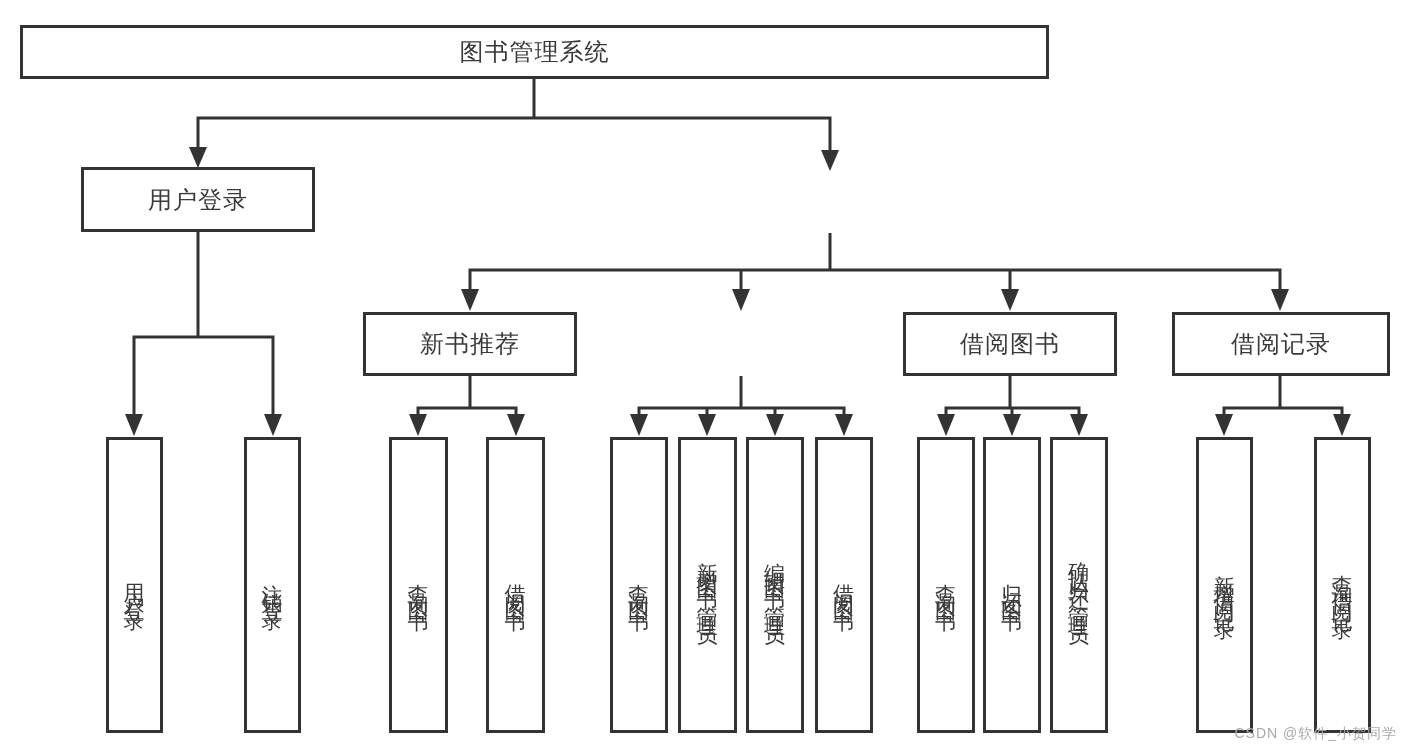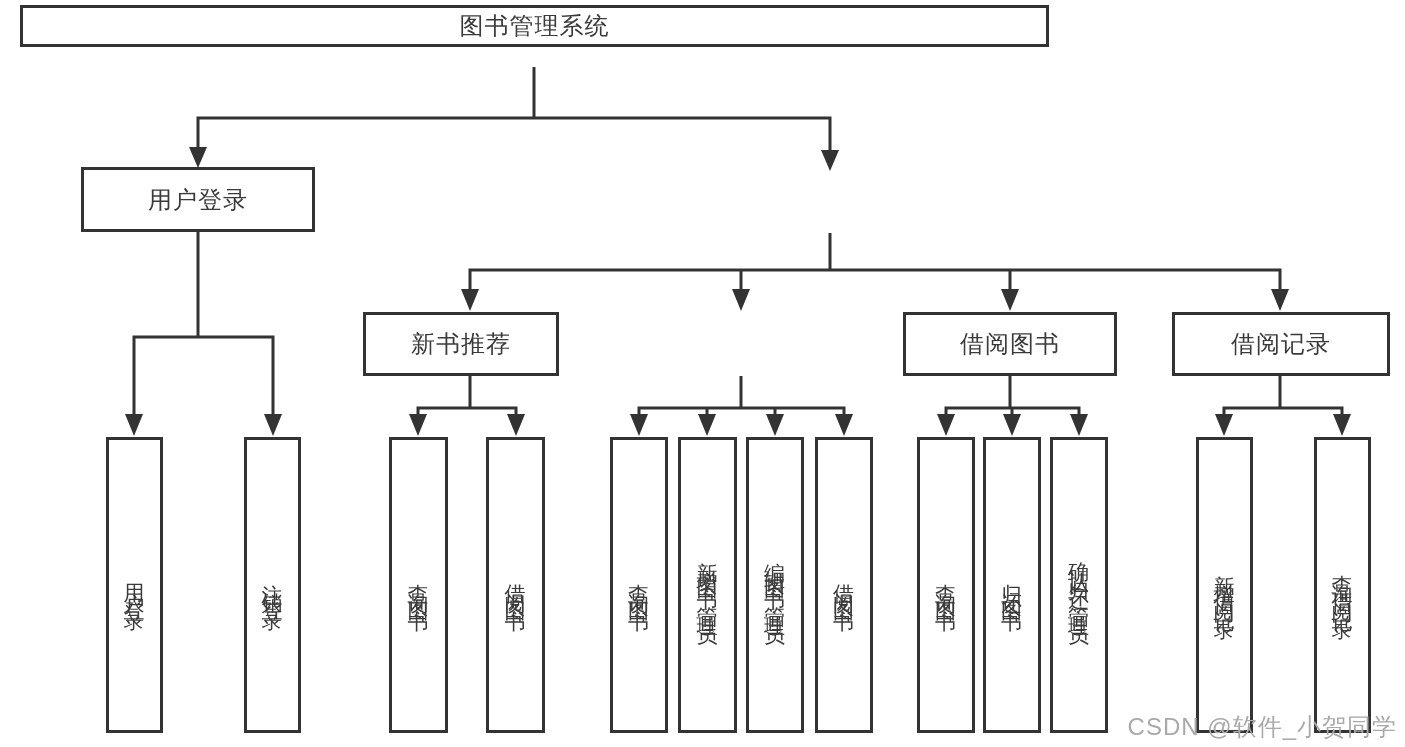--- a/index.html
+++ b/index.html
@@ -32,21 +32,21 @@
     text-orientation:mixed;
     font-size:21px;
     letter-spacing:9px;
     line-height:1.1;
     color:#3a3a3a;
   }
   .watermark{
     position:absolute;
     right:8px;
     bottom:4px;
-    font-size:24px;
+    font-size:14px;
     color:#a9a9a9;
     letter-spacing:1px;
     z-index:6;
     white-space:nowrap;
   }
 </style>
 </head>
 <body>
 
 <div class="stage">
@@ -96,29 +96,29 @@
       <polygon points="775,436 766,414 784,414"></polygon>
       <polygon points="844,436 835,414 853,414"></polygon>
       <polygon points="946,436 937,414 955,414"></polygon>
       <polygon points="1012,436 1003,414 1021,414"></polygon>
       <polygon points="1079,436 1070,414 1088,414"></polygon>
       <polygon points="1224,436 1215,414 1233,414"></polygon>
       <polygon points="1342,436 1333,414 1351,414"></polygon>
     </g>
   </svg>
 
-  <div class="box node" style="left:20px;top:5px;width:1029px;height:42px">
+  <div class="box node" style="left:20px;top:25px;width:1029px;height:54px">
     <span>图书管理系统</span>
   </div>
 
   <div class="box node" style="left:81px;top:167px;width:234px;height:65px">
     <span>用户登录</span>
   </div>
 
-  <div class="box node" style="left:363px;top:312px;width:196px;height:64px">
+  <div class="box node" style="left:363px;top:312px;width:214px;height:64px">
     <span>新书推荐</span>
   </div>
   <div class="box node" style="left:903px;top:312px;width:214px;height:64px">
     <span>借阅图书</span>
   </div>
   <div class="box node" style="left:1172px;top:312px;width:218px;height:64px">
     <span>借阅记录</span>
   </div>
 
   <div class="box leaf" style="left:106px;top:437px;width:57px;height:296px">

